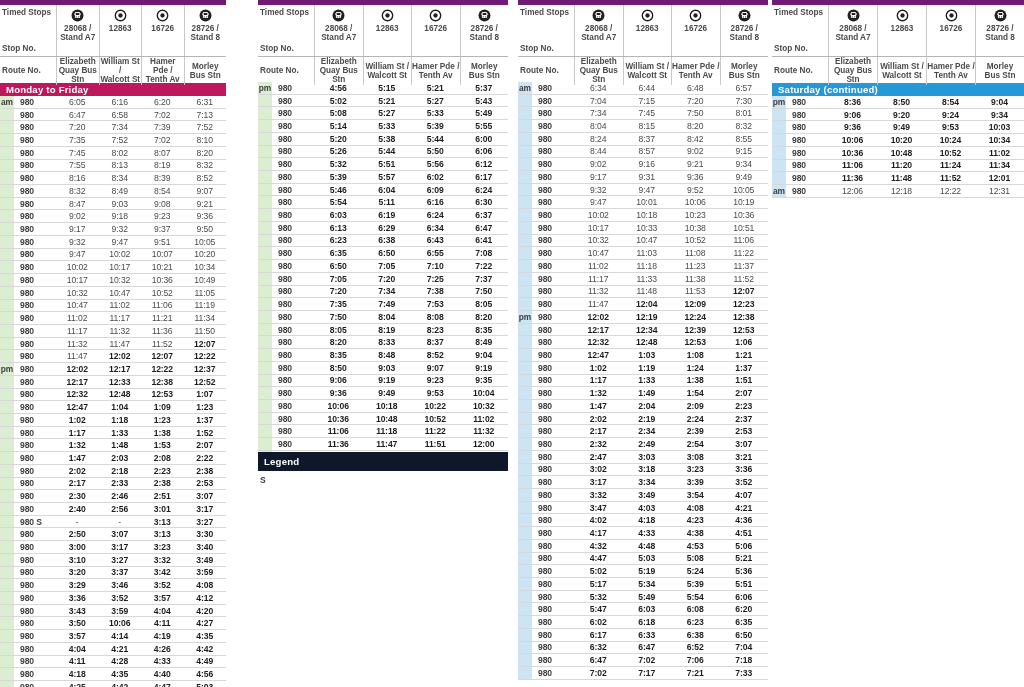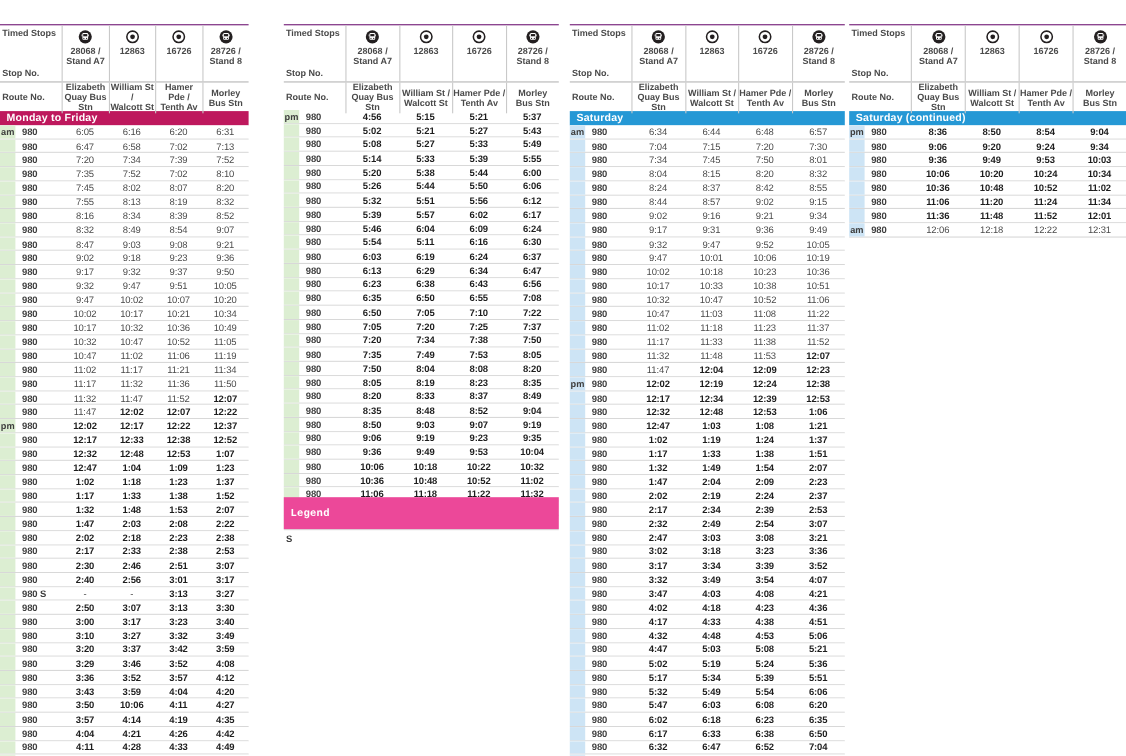--- a/index.html
+++ b/index.html
@@ -4,21 +4,21 @@
 <style>
   html,body{margin:0;padding:0;background:#fff;}
   body{width:1024px;height:687px;font-family:"Liberation Sans",sans-serif;-webkit-font-smoothing:antialiased;}
   .board{position:relative;width:1024px;height:687px;overflow:hidden;}
   .panel{position:absolute;top:0;}
   .panel[data-panel="0"]{left:0;width:226px;}
   .panel[data-panel="1"]{left:258px;width:250px;}
   .panel[data-panel="2"]{left:518px;width:250px;}
   .panel[data-panel="3"]{left:772px;width:252px;}
 
-  .thead{border-top:1px solid #701a75;margin-top:22px;}
+  .thead{border-top:5px solid #701a75;}
   .stops-row{display:grid;grid-template-columns:56px repeat(4,1fr);height:51px;}
   .route-row{display:grid;grid-template-columns:56px repeat(4,1fr);height:25px;border-top:1px solid #b5b5b5;}
   .label-cell{display:flex;flex-direction:column;justify-content:space-between;padding:3px 2px 3px 2px;
     font-size:8.2px;font-weight:bold;color:#4a4a4a;line-height:1.1;}
   .label-cell.single{justify-content:center;}
   .stop-cell,.route-cell{border-left:1px solid #c9c9c9;display:flex;flex-direction:column;align-items:center;
     justify-content:flex-start;text-align:center;padding-top:3px;}
   .route-cell{justify-content:center;padding-top:0;}
   .icon-wrap{height:14px;display:flex;align-items:center;justify-content:center;margin-bottom:2px;}
   .stop-no,.route-name{font-size:8.2px;font-weight:bold;color:#4a4a4a;line-height:1.12;white-space:pre-line;}
@@ -29,22 +29,22 @@
   .rows{}
   .trow{display:grid;grid-template-columns:14px 42px repeat(4,1fr);height:11.72px;
     border-bottom:1px solid #d8d8d8;align-items:center;background:#fff;}
   .gutter{height:100%;display:flex;align-items:center;justify-content:center;
     font-size:8.4px;font-weight:bold;color:#3e3e3e;}
   .route-no{font-size:8.6px;font-weight:bold;color:#3e3e3e;padding-left:6px;letter-spacing:-.1px;}
   .tcell{text-align:center;font-size:8.6px;color:#4a4a4a;letter-spacing:-.1px;}
   .tcell.pm{font-weight:bold;color:#1d1d1d;}
 
   .legend{position:absolute;left:258px;top:452px;width:250px;}
-  .legend-band{height:29px;display:flex;align-items:center;padding-left:6px;background:#ec4899;
-    color:#fff;font-size:9.6px;font-weight:bold;letter-spacing:.2px;font-family:Liberation Mono, monospace;}
+  .legend-band{height:19px;display:flex;align-items:center;padding-left:6px;background:#0f172a;
+    color:#fff;font-size:9.6px;font-weight:bold;letter-spacing:.2px;}
   .legend-body{display:grid;grid-template-columns:18px 1fr;padding:4px 2px 0 2px;}
   .legend-sym{font-size:8.6px;font-weight:bold;color:#3e3e3e;}
   .legend-text{font-size:8.4px;color:#3e3e3e;line-height:1.25;}
 </style>
 </head>
 <body>
 
 <div class="board">
   <section class="panel" data-panel="0">
       <div class="thead">
@@ -674,21 +674,21 @@
           <div class="tcell pm">6:29</div>
           <div class="tcell pm">6:34</div>
           <div class="tcell pm">6:47</div>
         </div>
         <div class="trow">
           <div class="gutter" style="background: rgb(220, 238, 210);"></div>
           <div class="route-no">980</div>
           <div class="tcell pm">6:23</div>
           <div class="tcell pm">6:38</div>
           <div class="tcell pm">6:43</div>
-          <div class="tcell pm">6:56</div>
+          <div class="tcell pm">6:41</div>
         </div>
         <div class="trow">
           <div class="gutter" style="background: rgb(220, 238, 210);"></div>
           <div class="route-no">980</div>
           <div class="tcell pm">6:35</div>
           <div class="tcell pm">6:50</div>
           <div class="tcell pm">6:55</div>
           <div class="tcell pm">7:08</div>
         </div>
         <div class="trow">
@@ -890,21 +890,20 @@
           <div class="route-cell">
             <div class="route-name">Hamer Pde /
 Tenth Av</div>
           </div>
           <div class="route-cell">
             <div class="route-name">Morley
 Bus Stn</div>
           </div>
         </div>
       </div>
-      <div class="band" style="background: rgb(37, 152, 213);">Saturday</div>
       <div class="rows">
         <div class="trow">
           <div class="gutter" style="background: rgb(205, 228, 245);">am</div>
           <div class="route-no">980</div>
           <div class="tcell">6:34</div>
           <div class="tcell">6:44</div>
           <div class="tcell">6:48</div>
           <div class="tcell">6:57</div>
         </div>
         <div class="trow">

